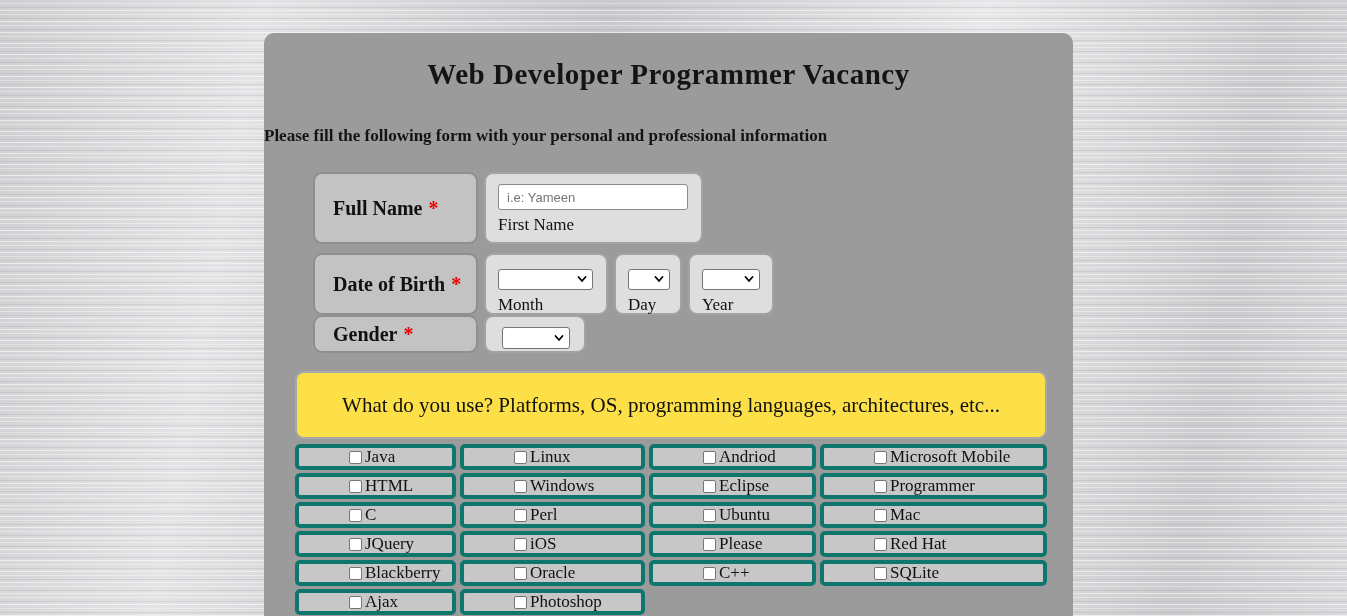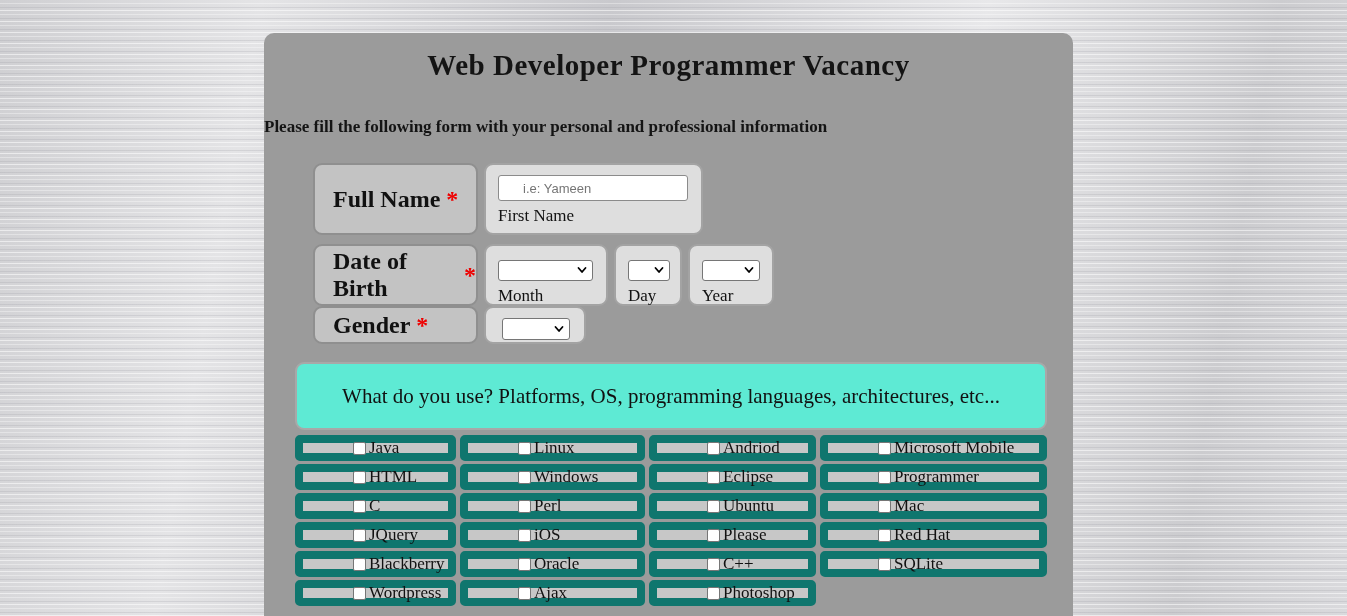--- a/index.html
+++ b/index.html
@@ -15,37 +15,37 @@
         rgba(0,0,0,0) 4px, rgba(0,0,0,0) 7px,
         rgba(255,255,255,0.35) 7px, rgba(255,255,255,0.35) 8px,
         rgba(0,0,0,0) 8px, rgba(0,0,0,0) 11px),
       linear-gradient(100deg, #cfcfd2 0%, #e4e4e6 18%, #c9c9cd 42%, #e8e8ea 68%, #cccccf 88%, #dadadd 100%);
   }
   .container {
     position:absolute; left:264px; top:33px; width:809px; height:600px;
     background:#9b9b9b; border-radius:10px 10px 0 0;
   }
   .page-title {
-    padding-top:16px; text-align:center;
+    padding-top:25px; text-align:center;
     font-size:29px; font-weight:bold; color:#141414; letter-spacing:0.5px;
   }
   .page-subtitle {
     margin-top:35px; text-align:left;
     font-size:17px; font-weight:bold; color:#141414;
   }
   .form-row { display:flex; margin-left:49px; align-items:stretch; }
   .row-fullname { margin-top:26px; }
   .row-dob { margin-top:9px; }
   .row-gender { margin-top:0; }
 
   .label-box {
     width:165px; background:#c3c3c3;
     border:2px solid #8f8f8f; border-radius:9px;
     display:flex; align-items:center; padding-left:18px;
-    font-size:24px; font-weight:bold; color:#111;
+    font-size:20px; font-weight:bold; color:#111;
   }
   .req { color:#ee0000; margin-left:6px; font-weight:bold; }
 
   .fieldset {
     background:#dedede; border:2px solid #a3a3a3; border-radius:9px;
     margin-left:6px; padding:10px 12px 6px 12px;
   }
   .row-fullname .label-box, .row-fullname .fieldset { height:72px; }
   .row-dob .label-box, .row-dob .fieldset { height:62px; }
   .row-gender .label-box { height:38px; }
@@ -54,52 +54,52 @@
   .fs-firstname { width:219px; margin-left:6px; }
   .fs-lastname  { width:221px; margin-left:8px; }
   .fs-month { width:124px; }
   .fs-day   { width:68px;  margin-left:6px; }
   .fs-year  { width:86px;  margin-left:6px; }
   .fs-gender{ width:102px; }
 
   .text-input {
     display:block; height:26px; border:1px solid #8b8b8b; border-radius:3px;
     background:#fff; font-family:"Liberation Sans", sans-serif; font-size:13px;
-    color:#222; padding-left:24px; outline:none;
+    color:#222; padding-left:8px; outline:none;
   }
   .text-input::placeholder { color:#757575; opacity:1; }
   .in-first { width:190px; }
   .in-last  { width:188px; }
   .fs-label { margin-top:5px; font-size:17px; color:#111; }
 
   .select {
     height:21px; background:#fff; border:1px solid #767676; border-radius:3px;
     display:inline-flex; align-items:center; justify-content:flex-end;
     padding-right:5px; cursor:default;
   }
   .select .select-value { flex:1; font-family:"Liberation Sans", sans-serif; font-size:12px; padding-left:4px; color:#222; }
   .sel-month { width:95px; }
   .sel-day   { width:42px; }
   .sel-year  { width:58px; }
   .sel-gender{ width:68px; height:22px; margin-top:1px; }
   .chev { width:10px; height:10px; flex:0 0 auto; }
 
   .skills-heading {
     margin:18px 0 0 31px; width:752px; height:68px;
-    background:#5eead4; border:2px solid #a8a8a8; border-radius:9px;
+    background:#fde047; border:2px solid #a8a8a8; border-radius:9px;
     display:flex; align-items:center; justify-content:center;
     font-size:21px; color:#111;
   }
   .skills-grid {
     margin:5px 0 0 31px; width:752px;
     display:grid; grid-template-columns:161px 185px 167px 227px;
     column-gap:4px; row-gap:3px;
   }
   .cell {
-    height:26px; background:#c7c7c7; border:8px solid #0f766e; border-radius:5px;
+    height:26px; background:#c7c7c7; border:4px solid #0f766e; border-radius:5px;
     display:flex; align-items:center; padding-left:50px;
     font-size:17px; color:#111; cursor:pointer;
   }
   .cb {
     width:13px; height:13px; background:#fff; border:1px solid #767676;
     border-radius:2px; margin-right:3px; flex:0 0 auto;
   }
 </style>
 </head>
 <body>
@@ -252,24 +252,20 @@
         <span class="cb"></span>
         <span>C++</span>
       </div>
 
     <div class="cell">
         <span class="cb"></span>
         <span>SQLite</span>
       </div>
     <div class="cell">
         <span class="cb"></span>
-        <span>Wordpress</span>
-      </div>
-    <div class="cell">
-        <span class="cb"></span>
         <span>Ajax</span>
       </div>
     <div class="cell">
         <span class="cb"></span>
         <span>Photoshop</span>
       </div>
   </div>
 
 </div>
 

